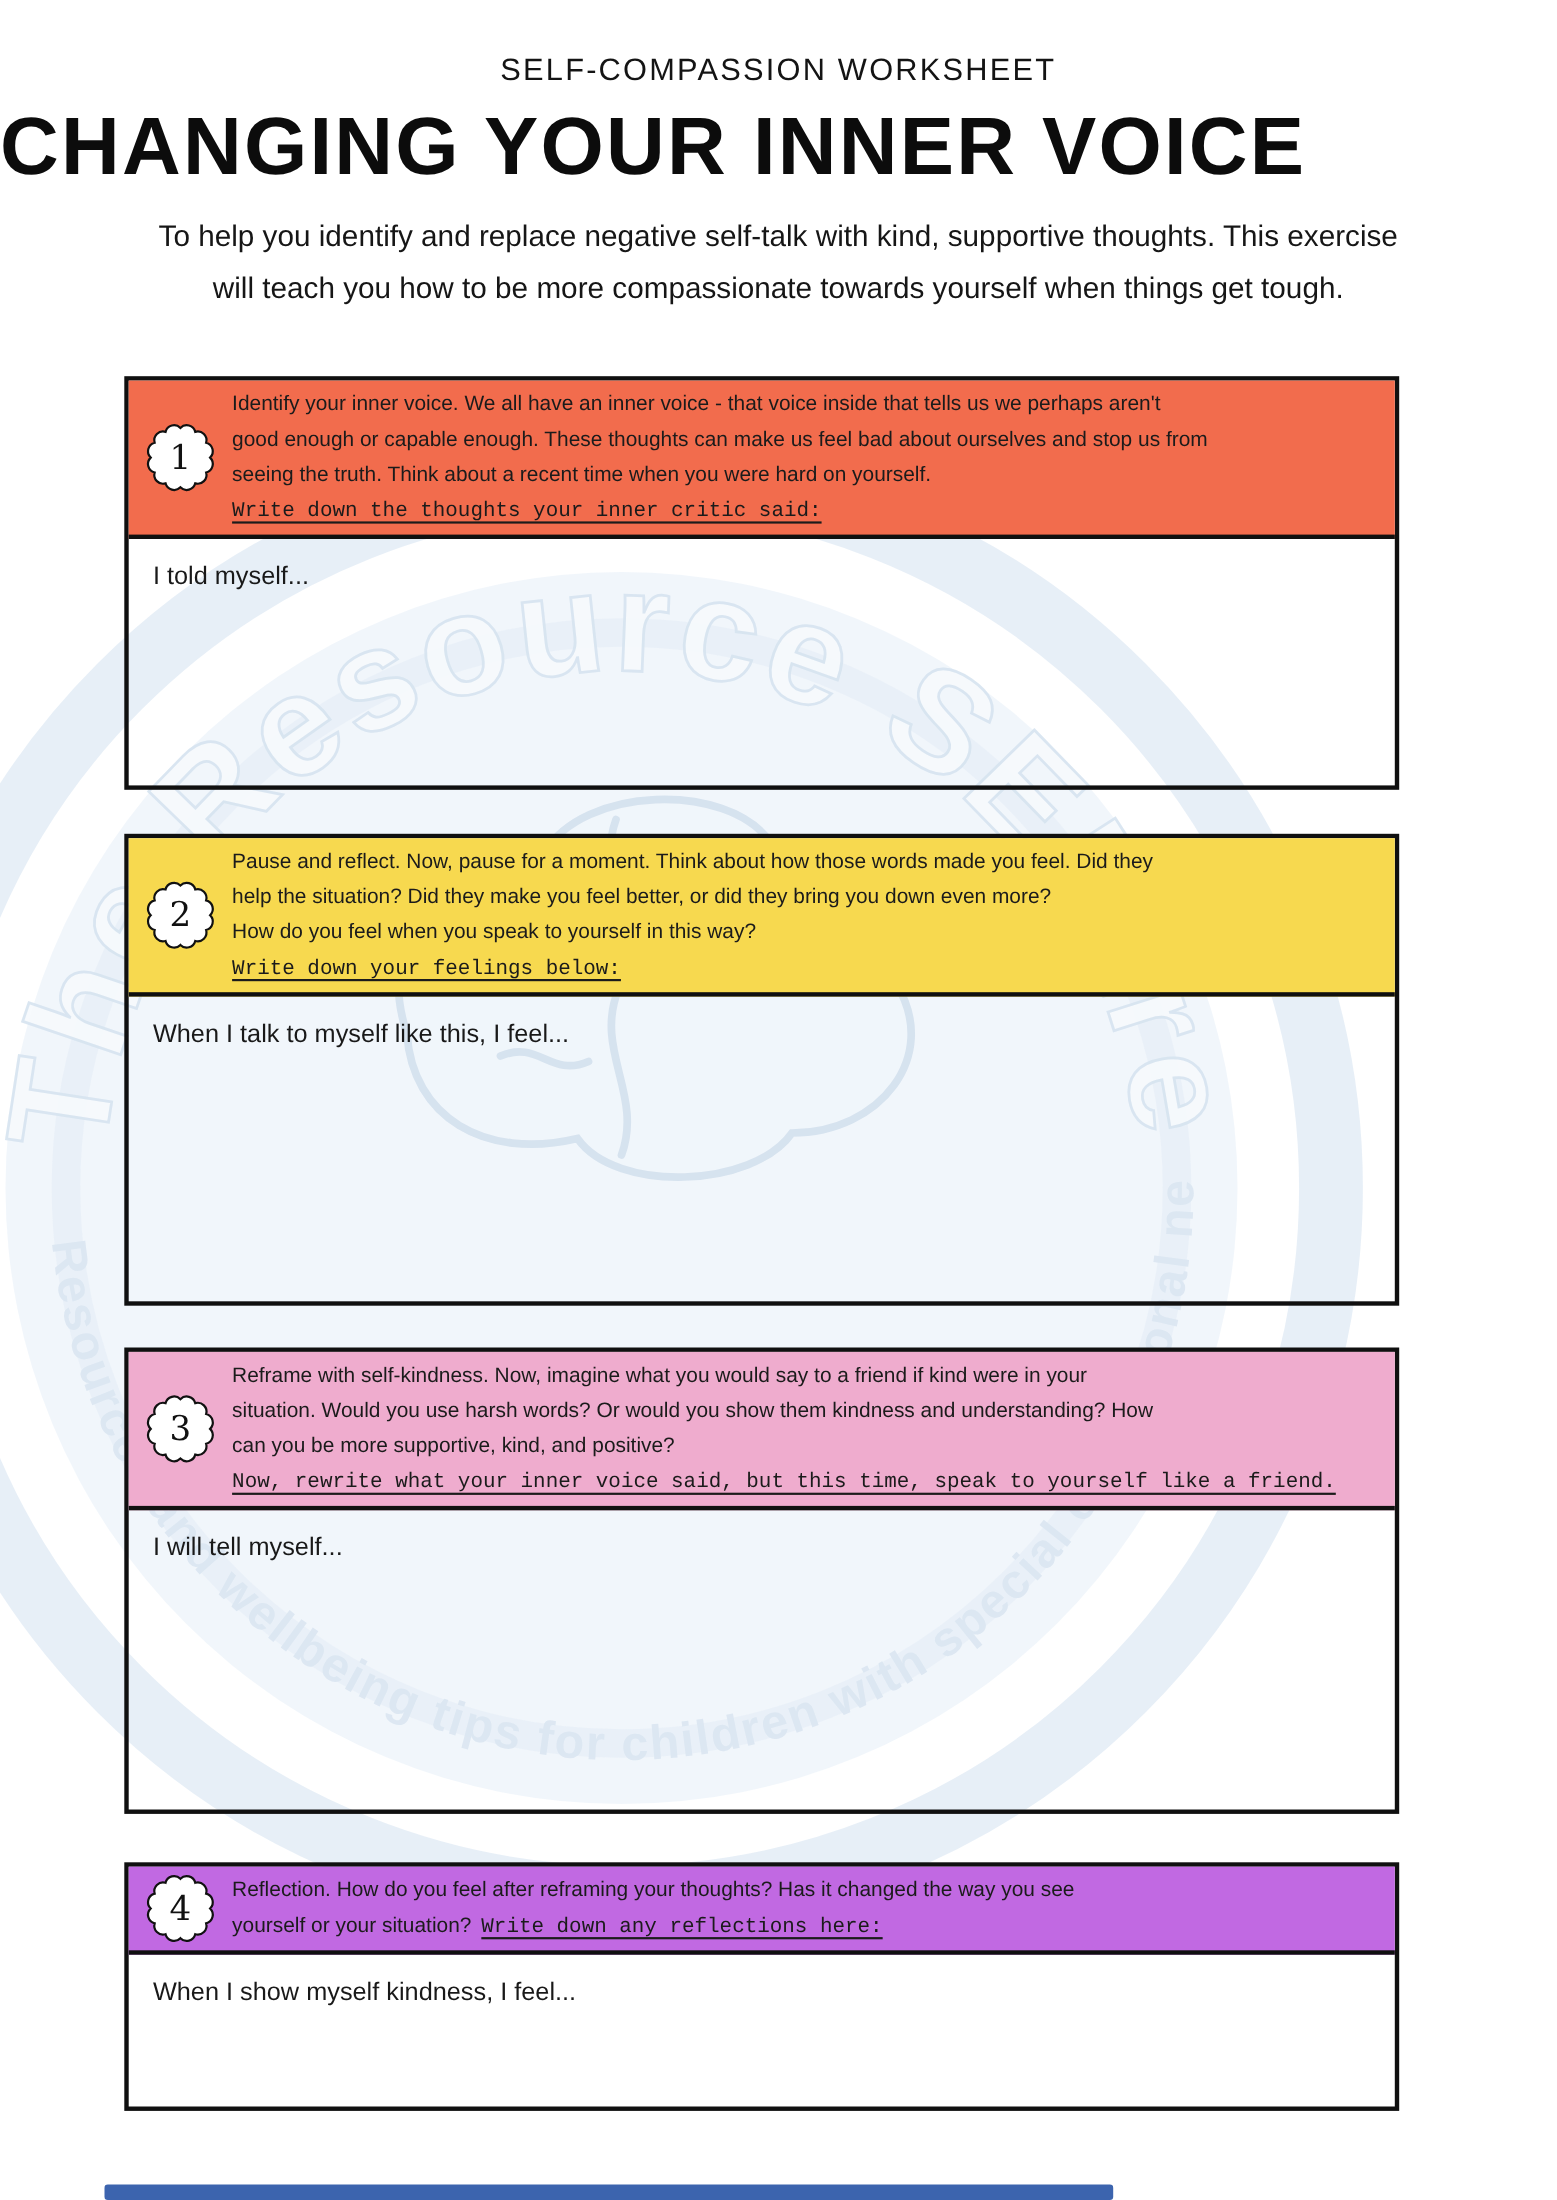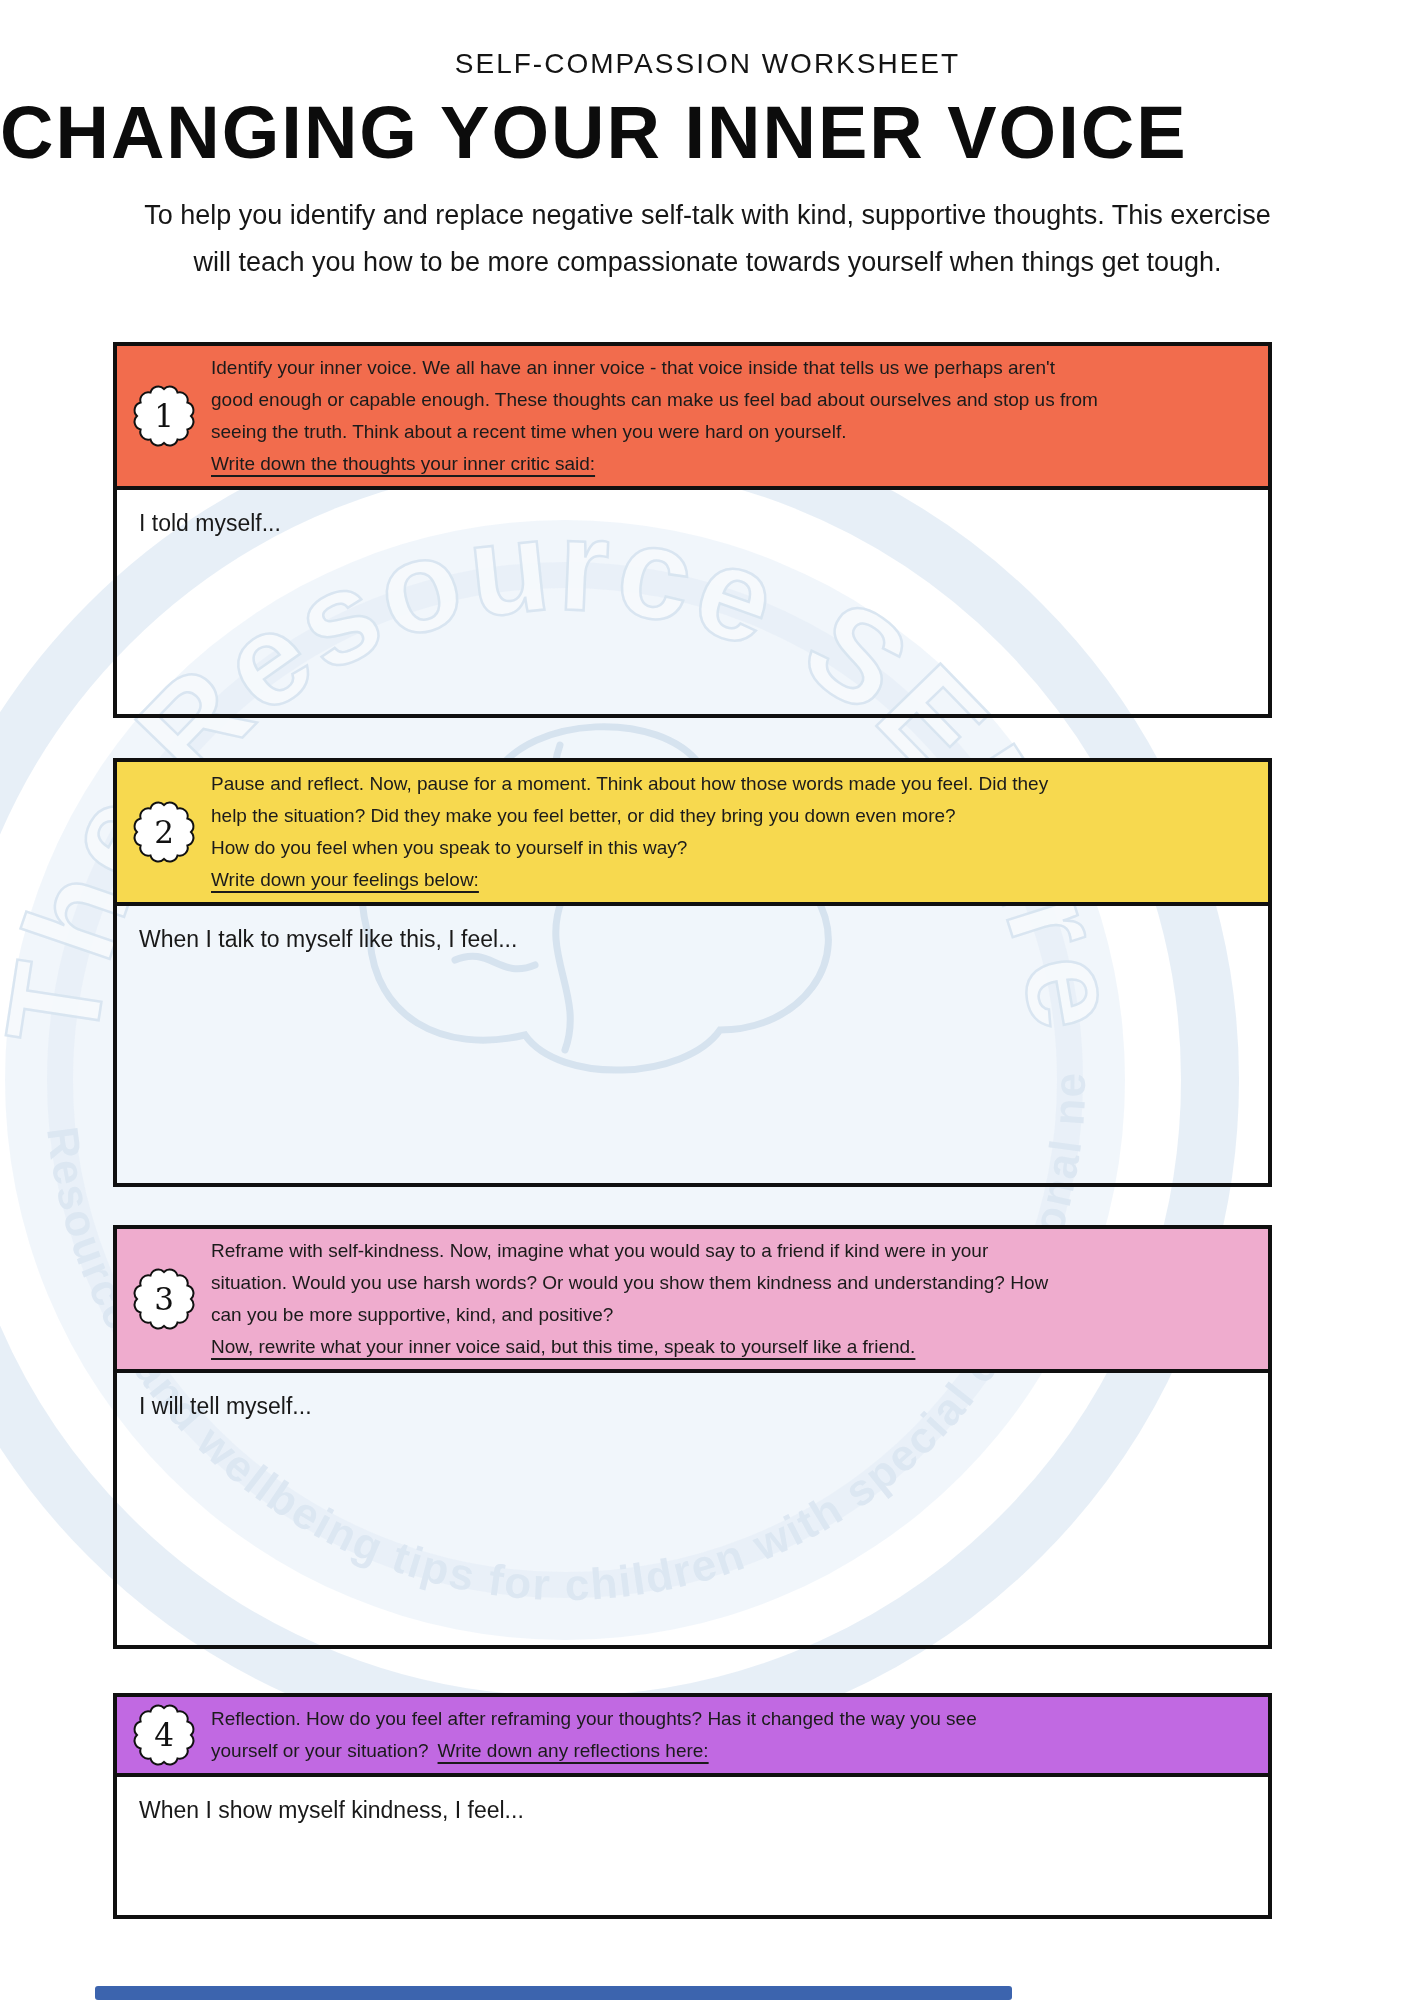--- a/index.html
+++ b/index.html
@@ -51,21 +51,21 @@
   .badge-col { flex:0 0 94px; display:flex; justify-content:center; }
   .badge { position:relative; width:64px; height:64px; }
   .badge svg { position:absolute; left:0; top:0; }
   .badge .num {
     position:absolute; left:0; top:0; width:64px; height:64px;
     display:flex; align-items:center; justify-content:center;
     font-family:"DejaVu Serif",serif; font-size:31px; color:#111;
   }
   .header-text { flex:1 1 auto; padding-right:6px; }
   .hline { font-size:19px; line-height:32px; white-space:nowrap; color:#1b1b1b; }
-  .u { text-decoration:underline; text-decoration-thickness:2px; text-underline-offset:5px; }
+  .u { text-decoration:underline; text-decoration-thickness:2px; text-underline-offset:5px;font-family:Liberation Mono, monospace; }
   .gap-r { margin-right:9px; }
   .card-body { position:relative; background:transparent; }
   .body-1 { height:224px; }
   .body-2 { height:277px; }
   .body-3 { height:272px; }
   .body-4 { height:138px; }
   .prompt { padding:20px 0 0 22px; font-size:23px; color:#191919; }
   .bottom-strip {
     position:absolute; z-index:1;
     left:95px; top:1986px; width:917px; height:14px;

